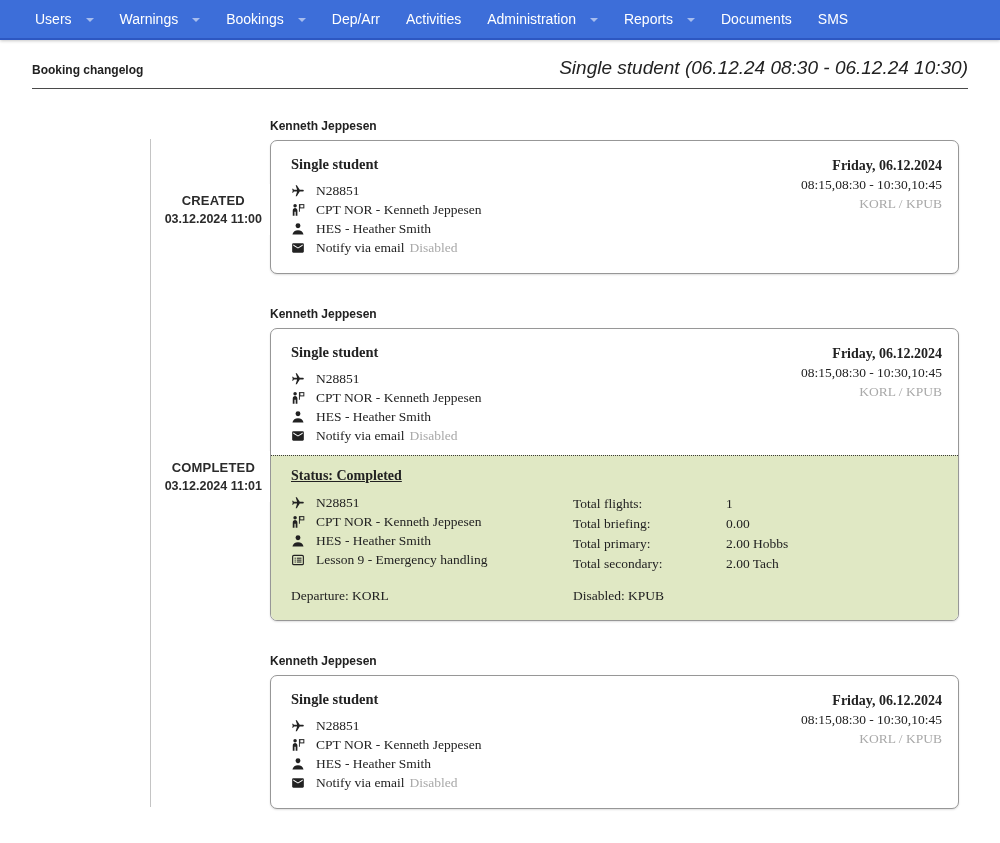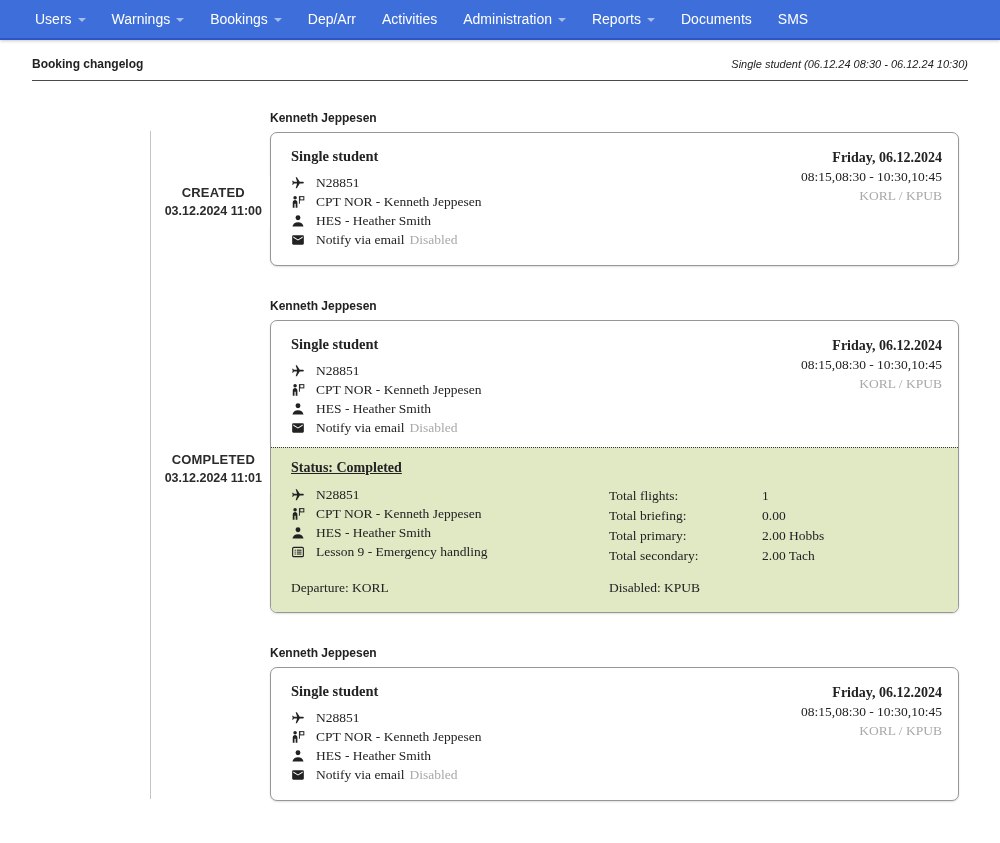--- a/index.html
+++ b/index.html
@@ -14,41 +14,41 @@
   .navbar {
     background: #3d6ed9;
     height: 40px;
     border-bottom: 2px solid #2d57c2;
     display: flex; align-items: stretch;
     padding-left: 22px;
     box-shadow: 0 1px 3px rgba(0,0,0,.22);
   }
   .nav-item {
     color: #fff; font-size: 14px;
-    display: flex; align-items: center; gap: 6px;
+    display: flex; align-items: center; gap: 14px;
     padding: 0 13px; text-decoration: none; cursor: pointer;
     white-space: nowrap;
   }
   .caret {
     width: 0; height: 0; display: inline-block;
     border-left: 4px solid transparent;
     border-right: 4px solid transparent;
     border-top: 4px solid rgba(255,255,255,.55);
     margin-top: 2px;
   }
 
   
   .page { padding: 0 32px; }
   .page-header {
     display: flex; justify-content: space-between; align-items: baseline;
     padding: 17px 0 9px;
     border-bottom: 1px solid #4a4a4a;
   }
   .page-title { margin: 0; font-size: 12px; font-weight: bold; color: #222; }
-  .page-subtitle { font-size: 11px; font-style: italic; color: #222; }
+  .page-subtitle { font-size: 19px; font-style: italic; color: #222; }
 
   
   .changelog { margin-top: 30px; padding-bottom: 40px; }
   .entry { display: flex; margin-bottom: 33px; }
   .entry.last { margin-bottom: 0; }
   .tl-cell {
     flex: 0 0 238px; position: relative;
     display: flex; align-items: center; justify-content: flex-end;
     padding-top: 25px;
   }
@@ -90,21 +90,21 @@
     background: #e0e8c4;
     border-top: 1px dotted #3a3a3a;
     padding: 12px 16px 16px 20px;
   }
   .status-title {
     font-size: 14px; font-weight: bold; text-decoration: underline;
     margin-bottom: 8px;
   }
   .status-grid { display: flex; }
   .sg-left { flex: 0 0 282px; }
-  .sg-right { flex: 1; margin-left: 36px; }
+  .sg-right { flex: 1; }
   .trow { display: flex; margin-top: 3px; font-size: 13.5px; line-height: 16px; align-items: center; min-height: 17px; }
   .tlabel { flex: 0 0 153px; }
   .status-bottom { display: flex; margin-top: 16px; font-size: 13.5px; }
 </style>
 </head>
 <body>
 
 <nav class="navbar">
   <a class="nav-item">
     <span>Users</span>

